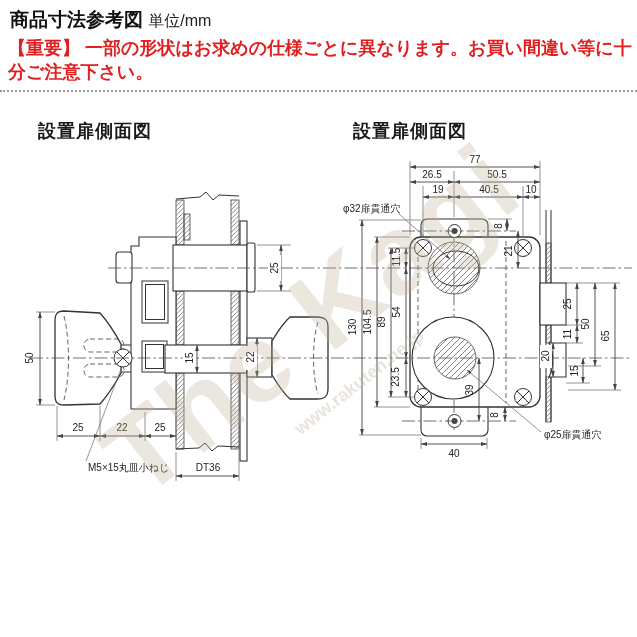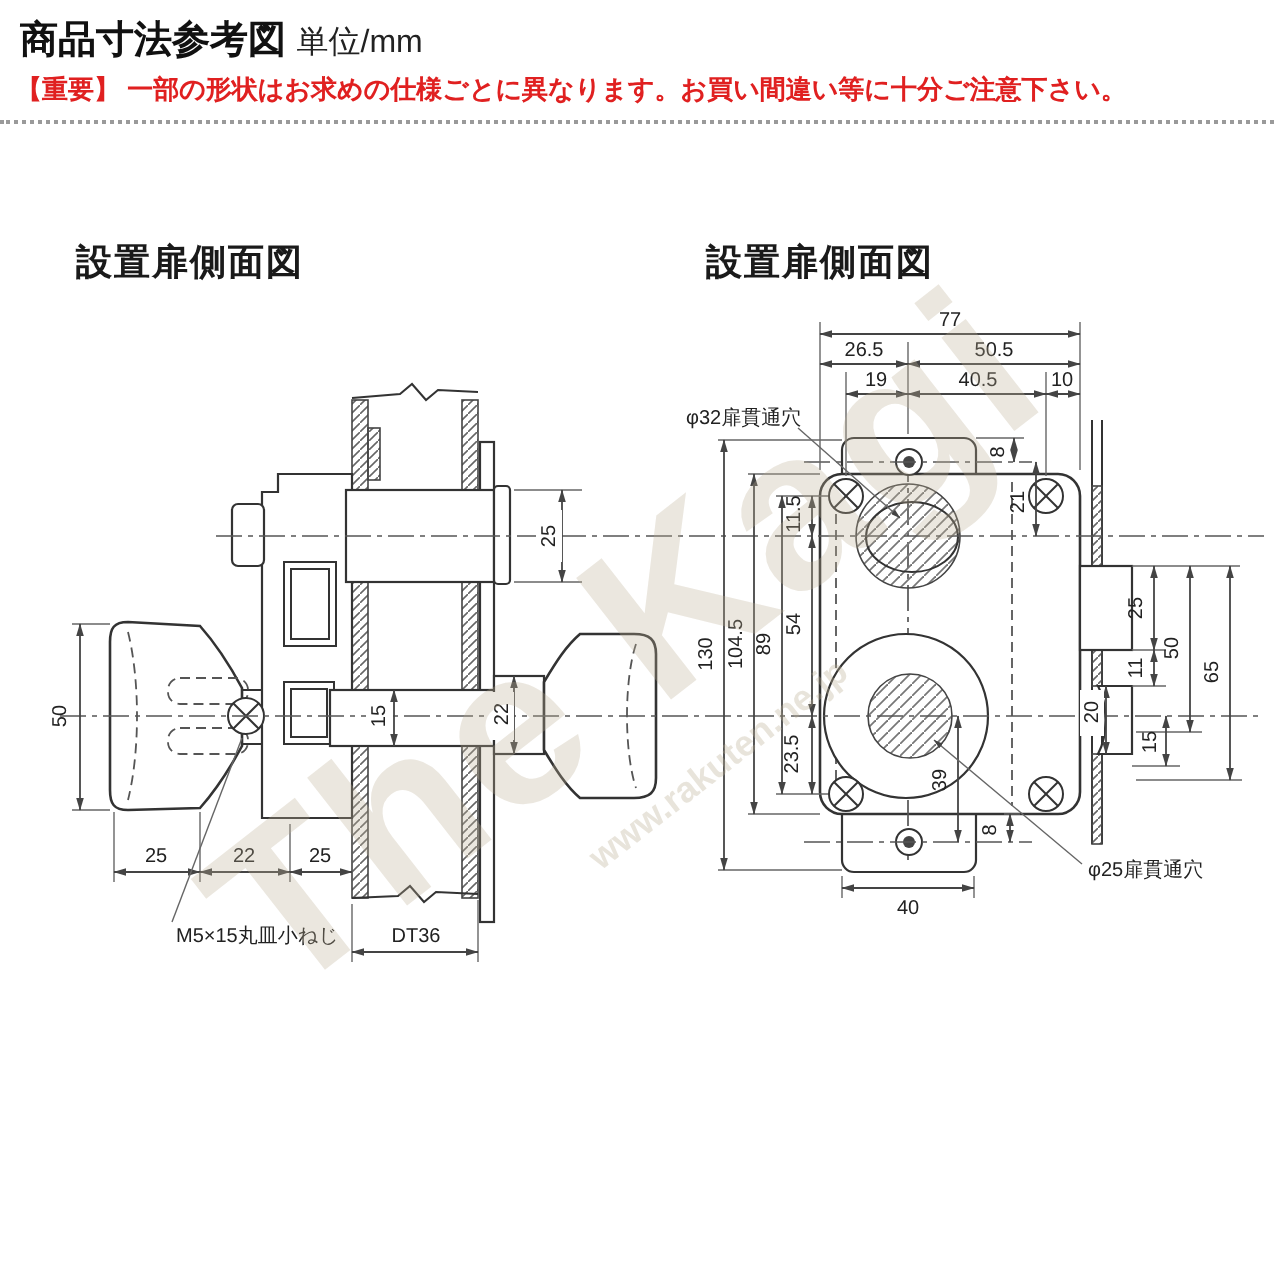--- a/index.html
+++ b/index.html
@@ -3,21 +3,21 @@
 <meta charset="utf-8">
 <style>
   html,body { margin:0; padding:0; background:#fff; }
   .page { position:relative; width:637px; height:637px; background:#fff; overflow:hidden;
           font-family:"Liberation Sans", sans-serif; color:#222; }
   
   .hdr { position:absolute; top:0; left:0; width:637px; border-bottom:2px dotted #9a9a9a;
          padding:7px 0 6px 0; background:#fff; }
   .hdr h1 { margin:0 0 0 10px; font-size:19px; font-weight:bold; color:#111; display:inline-block; }
   .hdr .unit { font-size:16px; font-weight:normal; color:#222; }
-  .notice { margin:3px 0 0 8px; font-size:13px; font-weight:bold; }
+  .notice { margin:3px 0 0 8px; font-size:18px; font-weight:bold; }
   
   .sec-title { position:absolute; font-size:18px; font-weight:bold; color:#1a1a1a; letter-spacing:1px; }
   .lv-title { left:38px; top:119px; }
   .rv-title { left:353px; top:119px; }
   .ref-note { position:absolute; left:333px; top:492px; font-size:12.5px; font-weight:bold; color:#3d3d3d; }
   
   .watermark { position:absolute; left:10px; top:100px; width:617px; height:460px;
                display:flex; flex-direction:column; align-items:center; justify-content:center;
                transform:rotate(-38deg); pointer-events:none; }
   .wm-big { font-size:112px; font-weight:bold; color:rgba(188,176,150,0.30); white-space:nowrap; letter-spacing:2px; }

